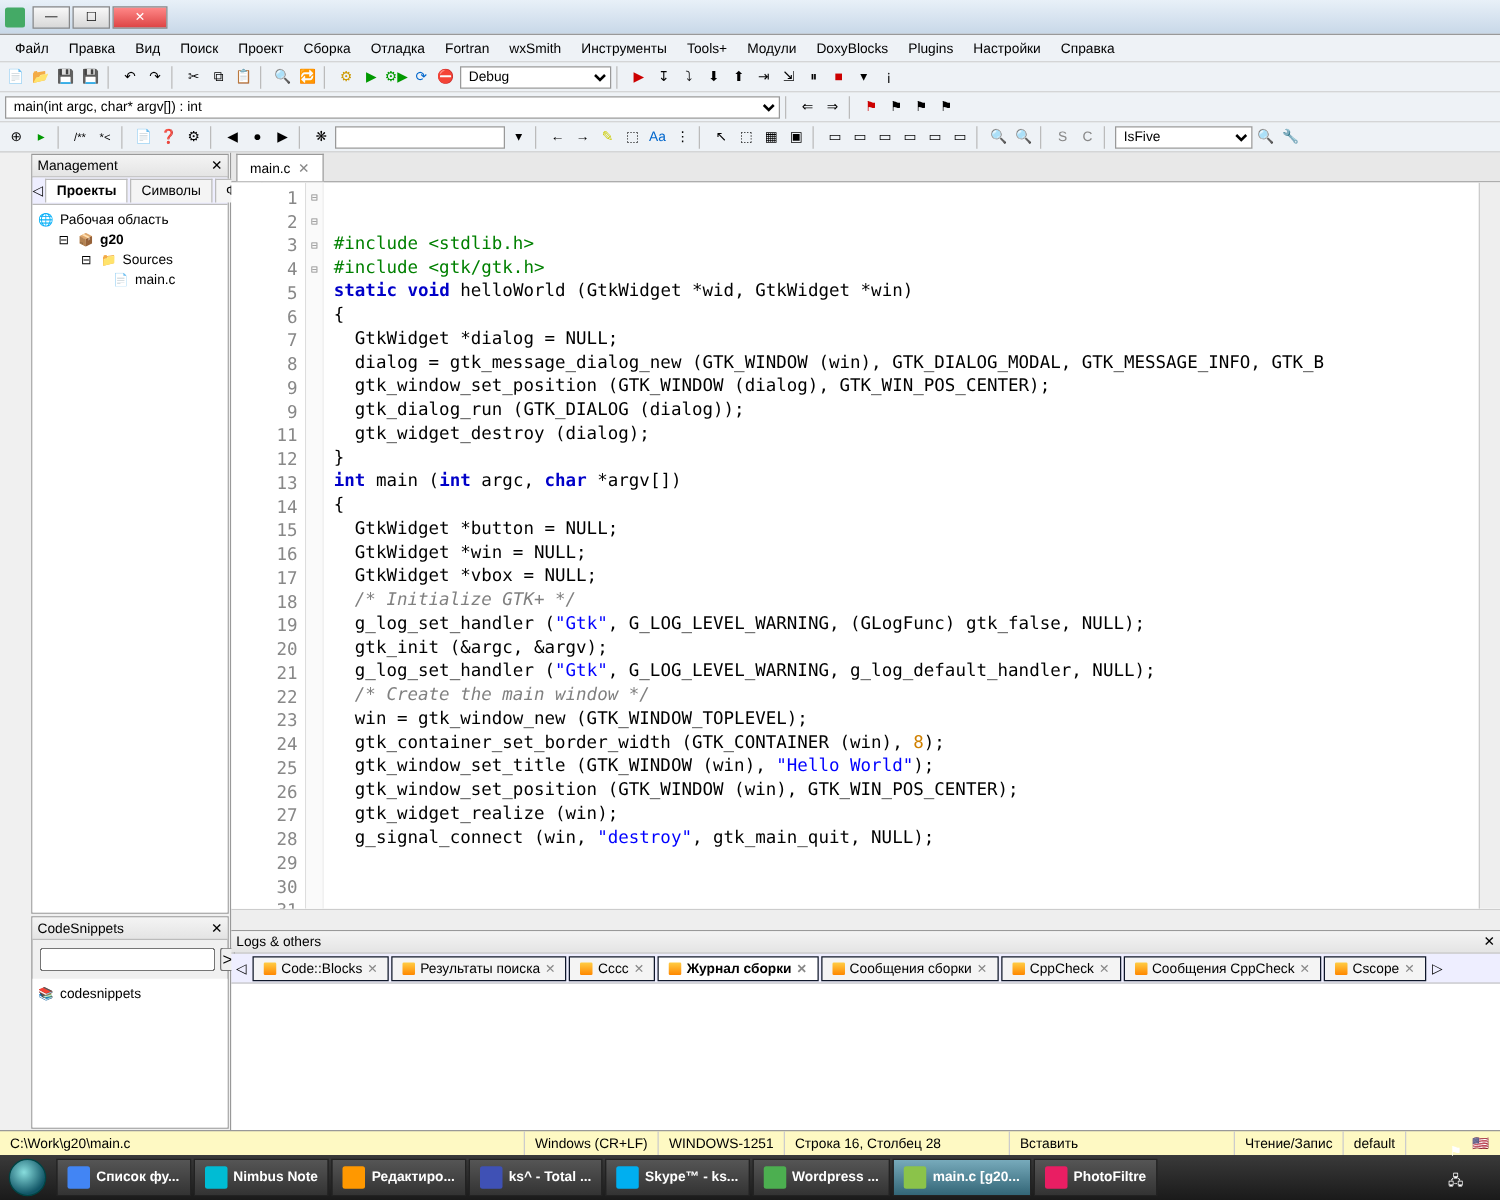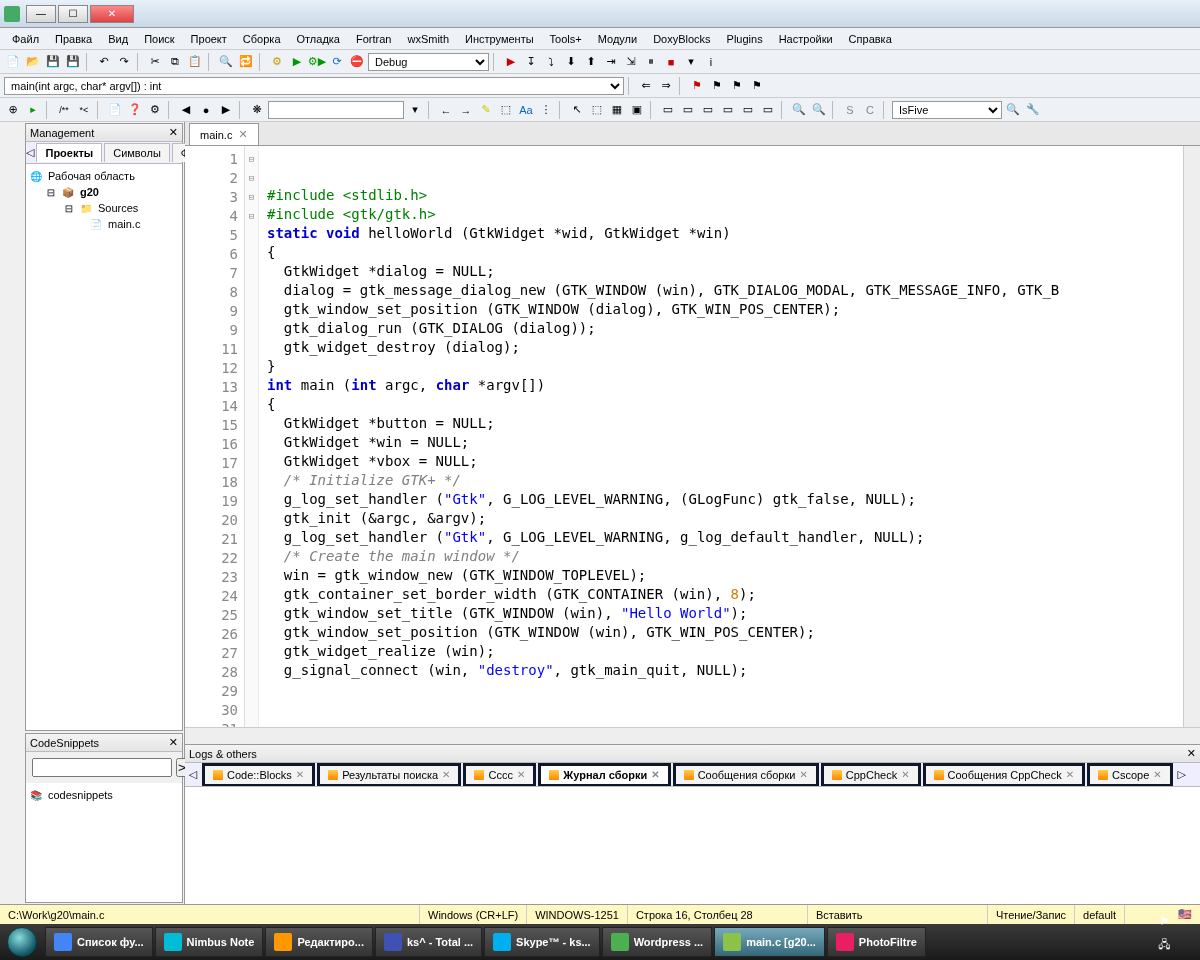--- a/index.html
+++ b/index.html
@@ -44,21 +44,21 @@
 .kw { color: #0000c8; font-weight: bold; }
 .pp { color: #008000; }
 .str { color: #0000ff; }
 .cmt { color: #808080; font-style: italic; }
 .num { color: #d08000; }
 .vscroll { width: 17px; background: #eee; border-left: 1px solid #ccc; }
 .hscroll { height: 17px; background: #eee; border-top: 1px solid #ccc; }
 .logs { height: 160px; border-top: 1px solid #999; display: flex; flex-direction: column; }
 .logs-title { height: 18px; background: linear-gradient(#f4f4f4,#e4e4e4); display: flex; align-items: center; padding: 0 4px; font-size: 11px; justify-content: space-between; border-bottom: 1px solid #bbb; }
 .logs-tabs { height: 24px; display: flex; align-items: center; background: #eef; border-bottom: 1px solid #bbb; overflow: hidden; }
-.ltab { padding: 3px 8px; border: 3px solid #0f172a; background: #f4f4f4; margin: 0 1px; font-size: 11px; display: flex; align-items: center; gap: 4px; white-space: nowrap; }
+.ltab { padding: 3px 8px; border: 1px solid #0f172a; background: #f4f4f4; margin: 0 1px; font-size: 11px; display: flex; align-items: center; gap: 4px; white-space: nowrap; }
 .ltab.active { background: #fff; font-weight: bold; }
 .ltab .lx { cursor: pointer; color: #888; font-size: 10px; }
 .licon { width: 10px; height: 10px; background: linear-gradient(#fc4,#f80); border-radius: 1px; }
 .logs-body { flex: 1; background: #fff; }
 .statusbar { height: 20px; background: #fef9c3; border-top: 1px solid #999; display: flex; align-items: center; font-size: 11px; }
 .statusbar > div { padding: 0 8px; border-right: 1px solid #ccc; height: 100%; display: flex; align-items: center; }
 .taskbar { height: 36px; background: linear-gradient(#3a3a3a,#1a1a1a); display: flex; align-items: center; color: #fff; font-size: 11px; }
 .startbtn { width: 44px; height: 36px; display: flex; align-items: center; justify-content: center; }
 .startorb { width: 30px; height: 30px; border-radius: 50%; background: radial-gradient(circle at 40% 35%, #8dd, #156 70%); border: 1px solid #044; }
 .taskbtn { height: 30px; padding: 0 8px; margin: 0 1px; background: linear-gradient(#555,#333); border: 1px solid #222; display: flex; align-items: center; gap: 5px; max-width: 118px; overflow: hidden; white-space: nowrap; cursor: pointer; font-weight: bold; }

